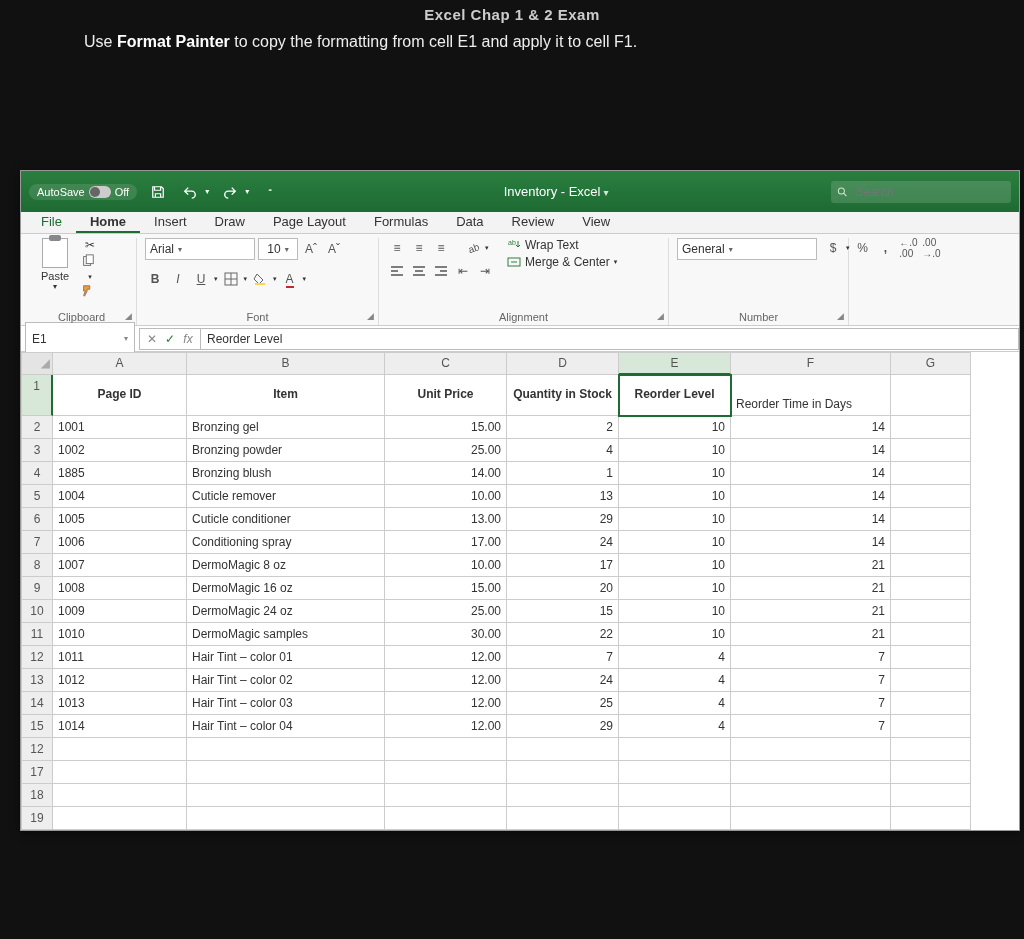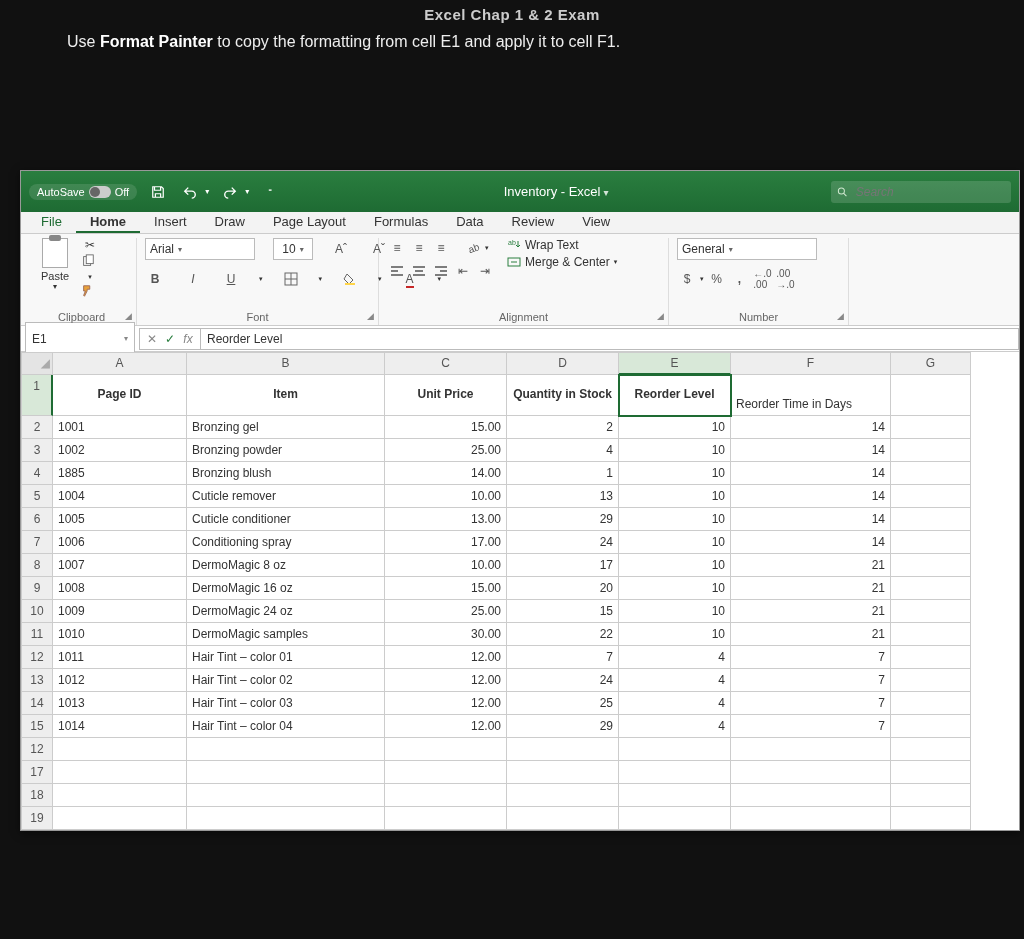--- a/index.html
+++ b/index.html
@@ -1,19 +1,19 @@
 <!DOCTYPE html>
 <html><head>
 <meta charset="utf-8">
 <style>
   * { box-sizing: border-box; font-family: 'Segoe UI', Arial, sans-serif; }
   html, body { margin: 0; padding: 0; background: #0a0a0a; color: #333; }
   .screen { width: 1024px; height: 939px; position: relative; background: #111; overflow: hidden; }
 
-  .exam-header { padding: 6px 27px 0; color: #ddd; font-size: 15px; }
+  .exam-header { padding: 6px 44px 0; color: #ddd; font-size: 15px; }
   .exam-title { text-align: center; font-weight: 700; color: #ccc; margin-bottom: 2px; letter-spacing: .5px; }
   .instruction { font-size: 16px; margin: 10px 0 0 40px; color: #eee; }
   .instruction strong { color: #fff; }
 
   .excel-window { position: absolute; top: 170px; left: 20px; right: 4px; background: #f3f3f3;
                   border: 1px solid #999; box-shadow: 0 2px 8px rgba(0,0,0,.5); }
 
   
   .titlebar { display: flex; align-items: center; gap: 10px; height: 41px;
               background: linear-gradient(#2a7e3f,#1e6b33); color: #fff; padding: 0 8px; font-size: 13px; }
@@ -42,21 +42,21 @@
   .grp-inner { display:flex; gap:6px; align-items:flex-start; height:70px; }
   .launcher { position:absolute; right:4px; bottom:4px; font-size:9px; color:#888; cursor:pointer; }
 
   .paste-area { display:flex; flex-direction:column; align-items:center; width:40px; }
   .paste-icon { width:26px; height:30px; border:1px solid #aaa; background:#fff; position:relative; margin-bottom:2px; }
   .paste-icon::before { content:''; position:absolute; top:-4px; left:6px; width:12px; height:6px; background:#888; border-radius:2px; }
   .paste-label { font-size:11px; }
   .mini-col { display:flex; flex-direction:column; gap:2px; }
   .mini-btn { width:18px; text-align:center; font-size:12px; cursor:pointer; }
 
-  .font-grp .row { display:flex; gap:18px; align-items:center; margin-bottom:3px; }
+  .font-grp .row { display:flex; gap:3px; align-items:center; margin-bottom:3px; }
   .ctl { border:1px solid #bbb; background:#fff; font-size:12px; height:22px; padding:0 4px;
          display:flex; align-items:center; justify-content:center; cursor:pointer; }
   .ctl.select::after { content:'▾'; font-size:8px; margin-left:4px; color:#666; }
   .bold { font-weight:700; } .italic { font-style:italic; } .underline { text-decoration:underline; }
 
   .align-grp .row { display:flex; gap:2px; align-items:center; margin-bottom:3px; }
   .ibtn { width:20px; height:20px; display:flex; align-items:center; justify-content:center;
           font-size:12px; cursor:pointer; color:#555; }
   .wrap-merge { display:flex; flex-direction:column; gap:3px; margin-left:6px; font-size:12px; }
   .wm-row { display:flex; align-items:center; gap:4px; cursor:pointer; }
@@ -277,21 +277,21 @@
               <span>Merge &amp; Center</span>
               <span style="font-size:7px;">▾</span>
             </div>
           </div>
         </div>
         <div class="grp-label">Alignment</div>
         <div class="launcher">◢</div>
       </div>
 
       <div class="grp num-grp" style="width:180px;">
-        <div class="grp-inner" style="flex-direction:column;">
+        <div class="grp-inner" style="flex-direction:row;">
           <div class="row">
             <div class="ctl select" style="width:140px;justify-content:flex-start;">General</div>
           </div>
           <div class="row">
             <div class="ibtn">$</div>
             <span style="font-size:7px;">▾</span>
             <div class="ibtn">%</div>
             <div class="ibtn" style="font-weight:700;">,</div>
             <div class="ibtn" style="font-size:10px;">←.0<br>.00</div>
             <div class="ibtn" style="font-size:10px;">.00<br>→.0</div>

